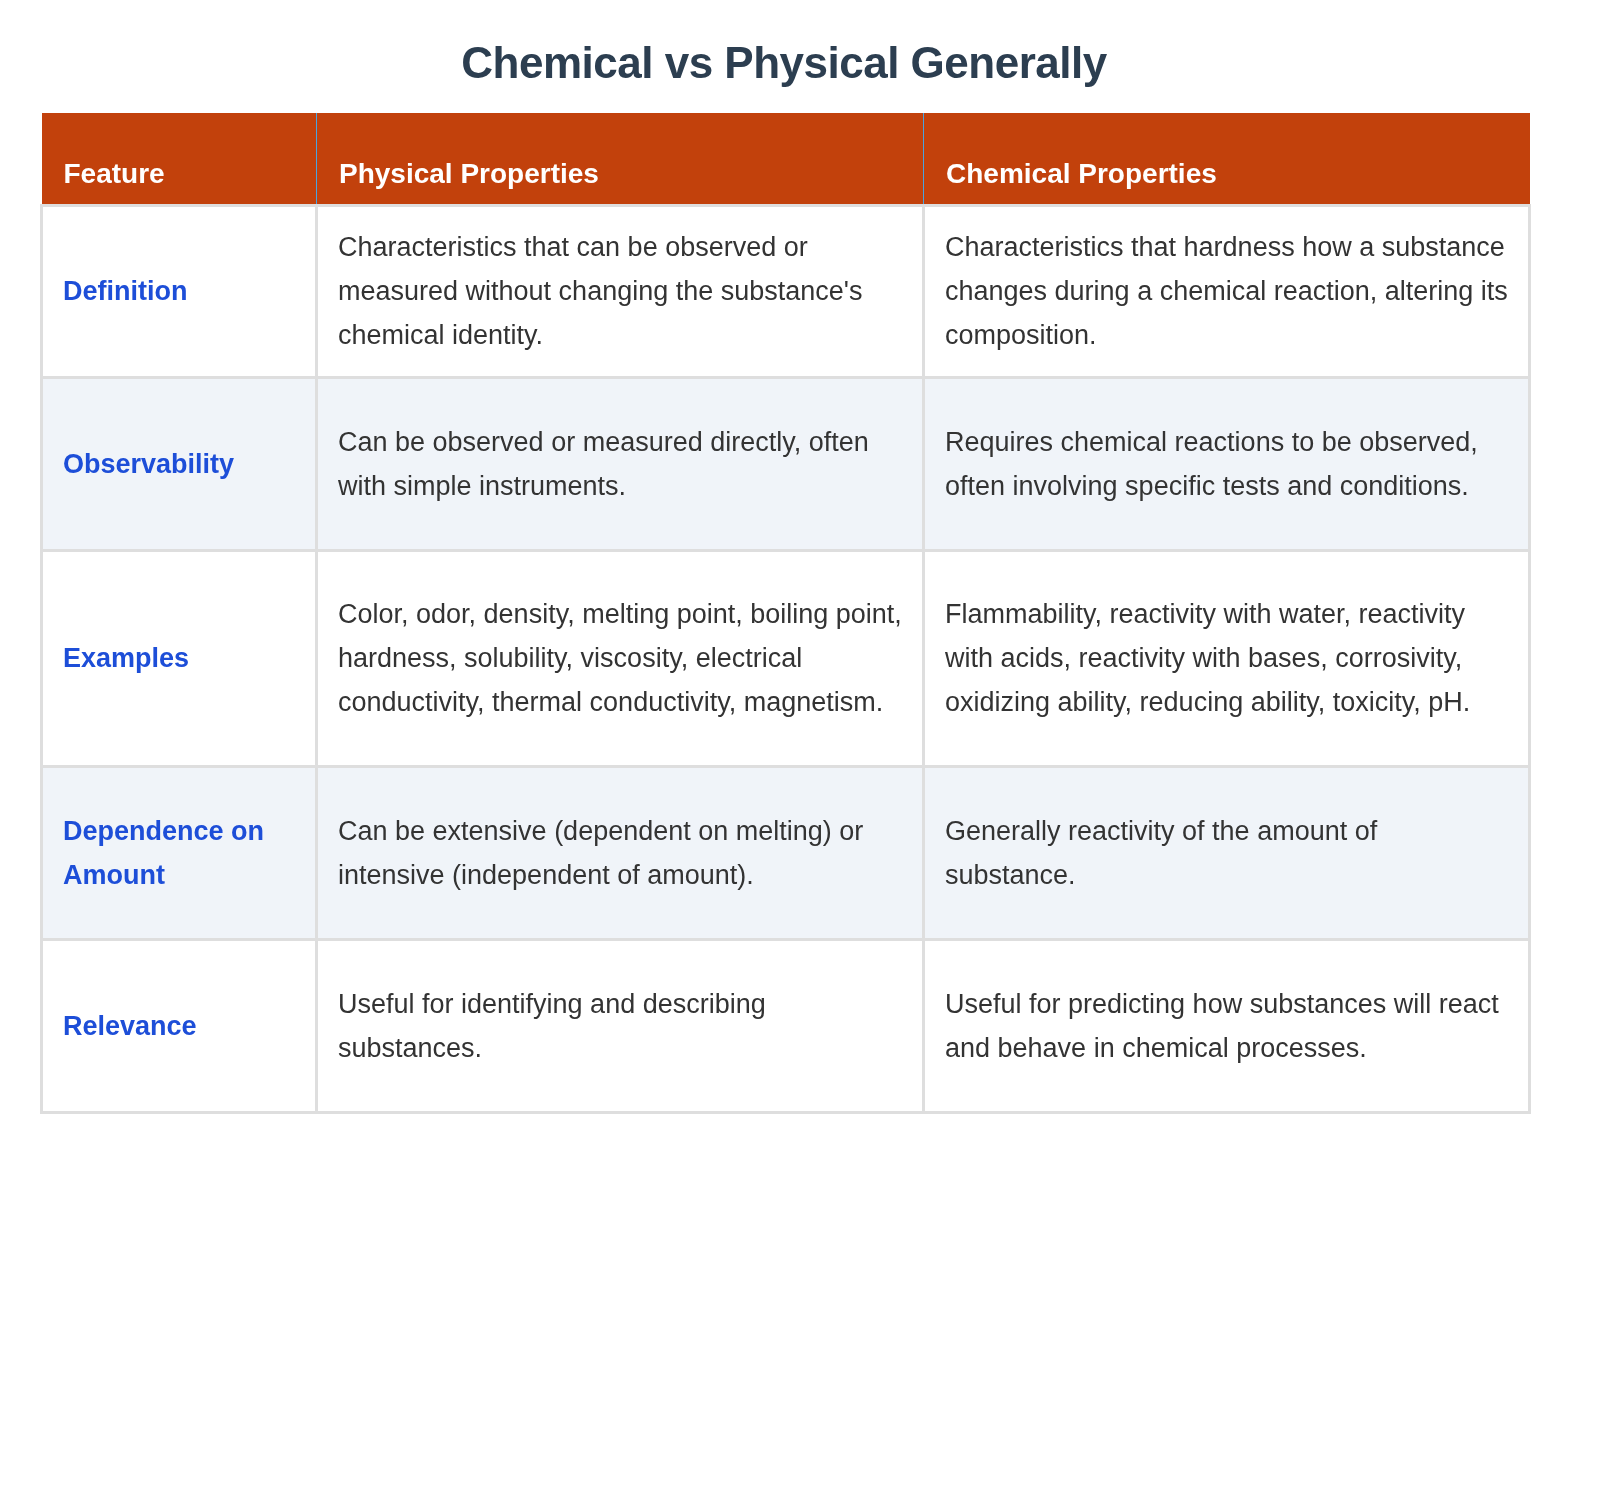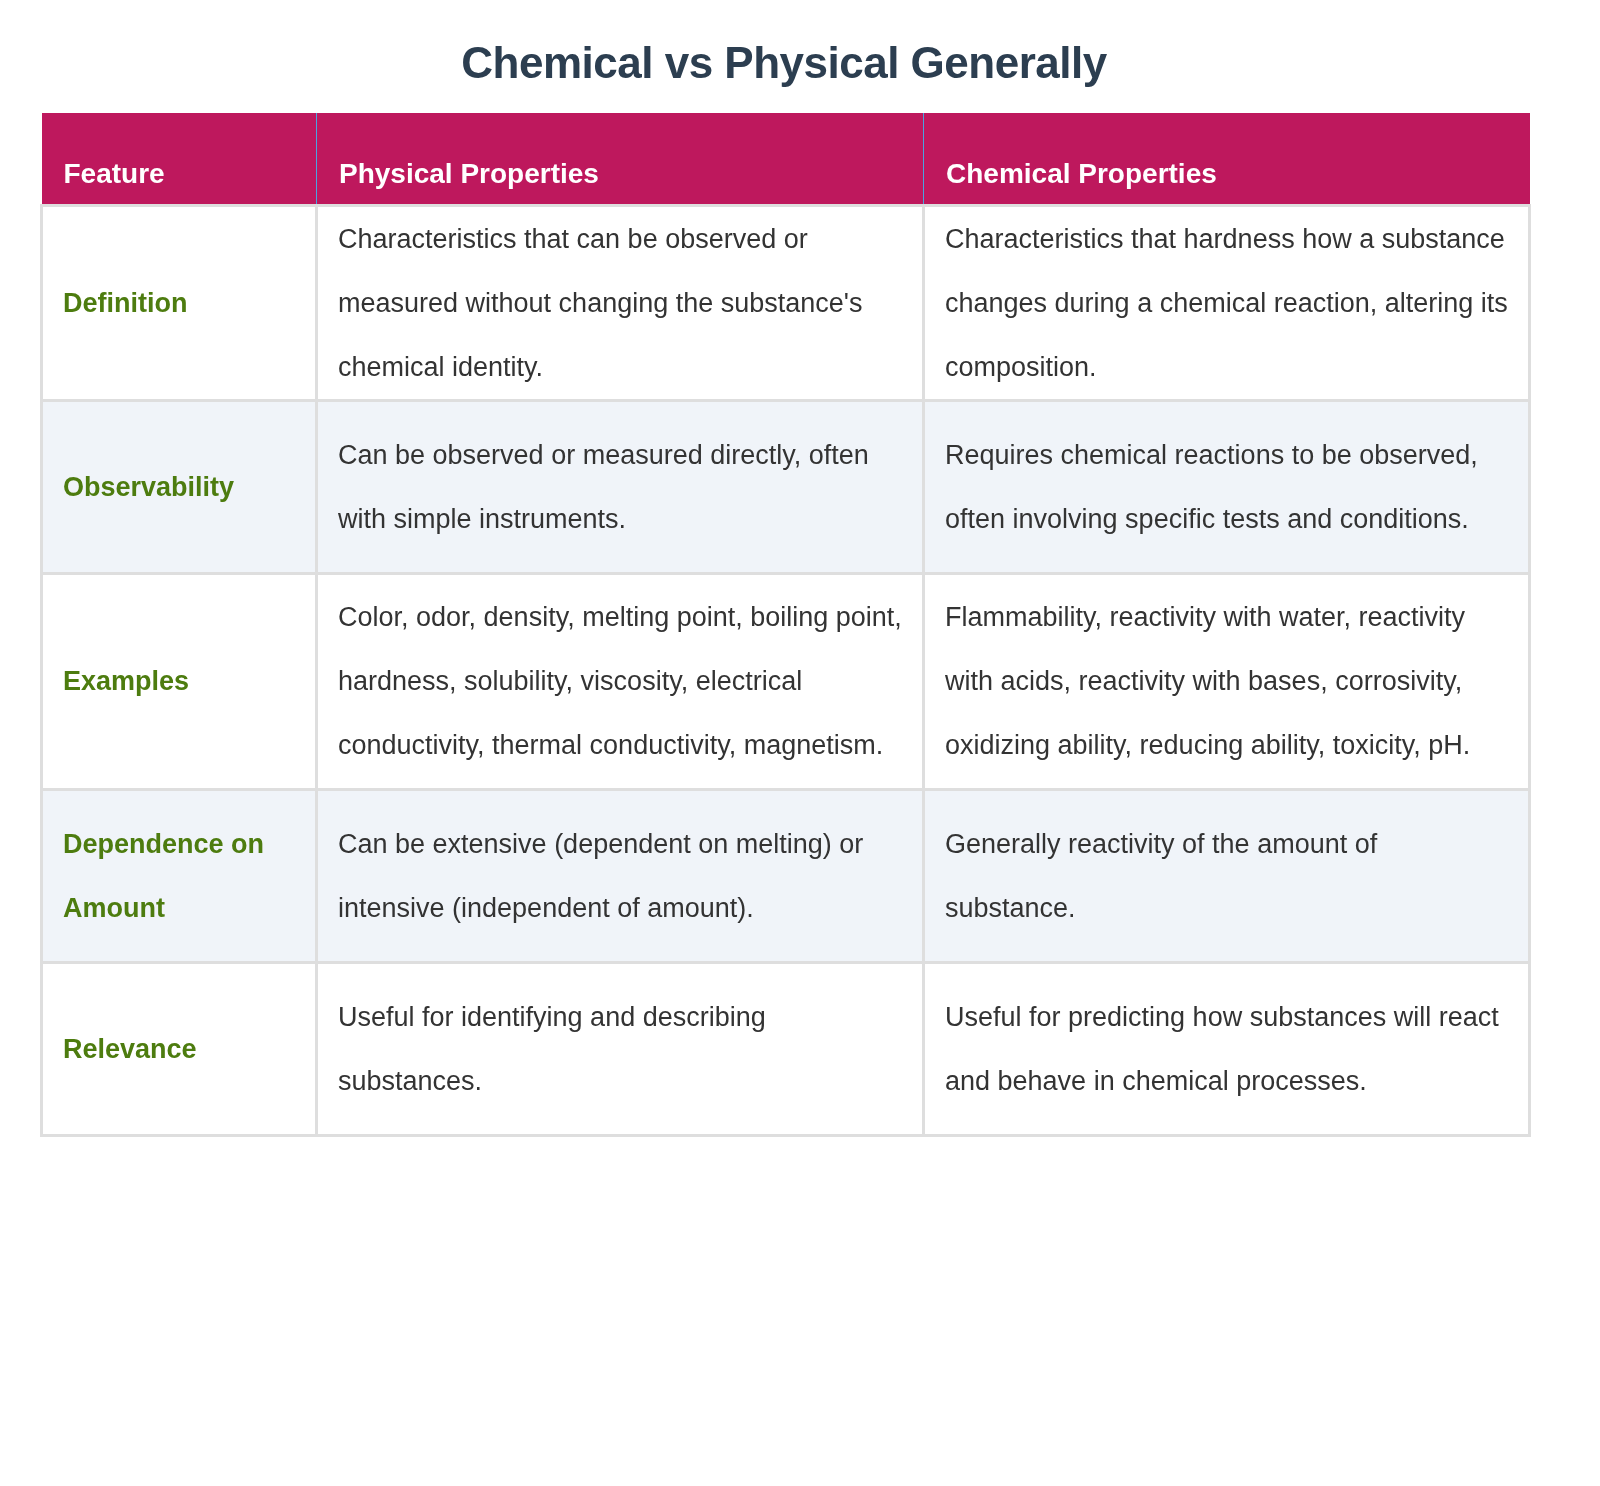--- a/index.html
+++ b/index.html
@@ -9,31 +9,31 @@
     font-size: 44px; font-weight: bold; color: #2c3e50; letter-spacing: -0.5px;
   }
   table {
     position: absolute; left: 40px; top: 113px; width: 1488px;
     border-collapse: collapse; table-layout: fixed;
   }
   col.c1 { width: 275px; }
   col.c2 { width: 607px; }
   col.c3 { width: 606px; }
   thead th {
-    background: #be185d; color: #ffffff; font-size: 28px; font-weight: bold;
+    background: #c2410c; color: #ffffff; font-size: 28px; font-weight: bold;
     text-align: left; height: 92px; padding: 0 22px; vertical-align: bottom;
     padding-bottom: 14px; box-sizing: border-box;
     border-left: 1px solid #4aa3df;
   }
   thead th:first-child { border-left: none; }
   tbody td {
-    border: 3px solid #dedede; font-size: 27px; line-height: 64px; color: #333333;
+    border: 3px solid #dedede; font-size: 27px; line-height: 44px; color: #333333;
     padding: 0 20px; vertical-align: middle; box-sizing: border-box;
   }
-  tbody td.feat { font-weight: bold; color: #4d7c0f; }
+  tbody td.feat { font-weight: bold; color: #1d4ed8; }
   tbody tr:nth-child(odd) td { background: #ffffff; }
   tbody tr:nth-child(even) td { background: #f0f4f9; }
 </style>
 </head>
 <body>
 
 <div class="title">Chemical vs Physical Generally</div>
 
 <table>
   <colgroup>

